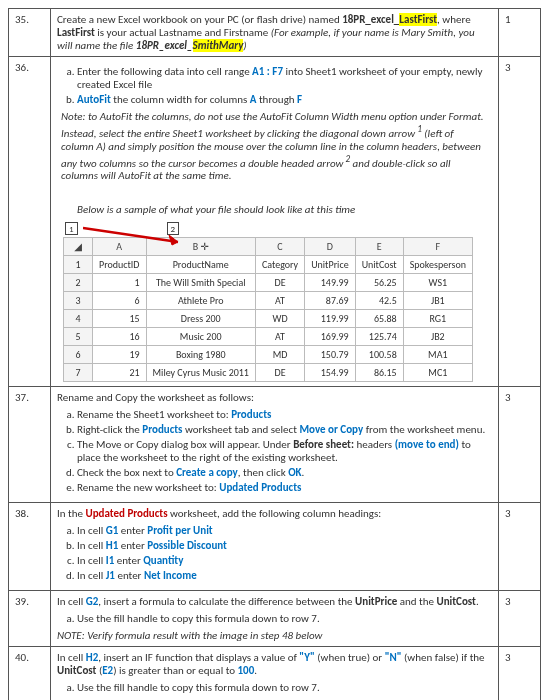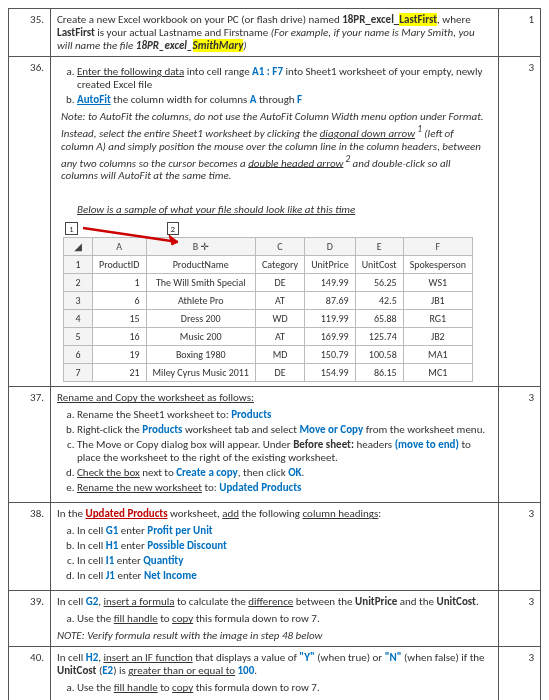--- a/index.html
+++ b/index.html
@@ -22,23 +22,23 @@
     padding: 4px 6px;
     vertical-align: top;
   }
   table.main th {
     background: #ddd;
     text-align: center;
     font-weight: bold;
   }
   .col-steps { width: 42px; }
   .col-points { width: 42px; }
-  .center { text-align: right; }
+  .center { text-align: left; }
   .vcenter { vertical-align: middle; }
-  .u { text-decoration: underline; }
+  .u { }
   .b { font-weight: bold; }
   .i { font-style: italic; }
   .blue { color: #0070c0; }
   .red { color: #c00000; }
   .hl { background: #ffff00; }
   ol.letters {
     list-style: lower-alpha;
     margin: 4px 0 4px 20px;
     padding: 0;
   }

